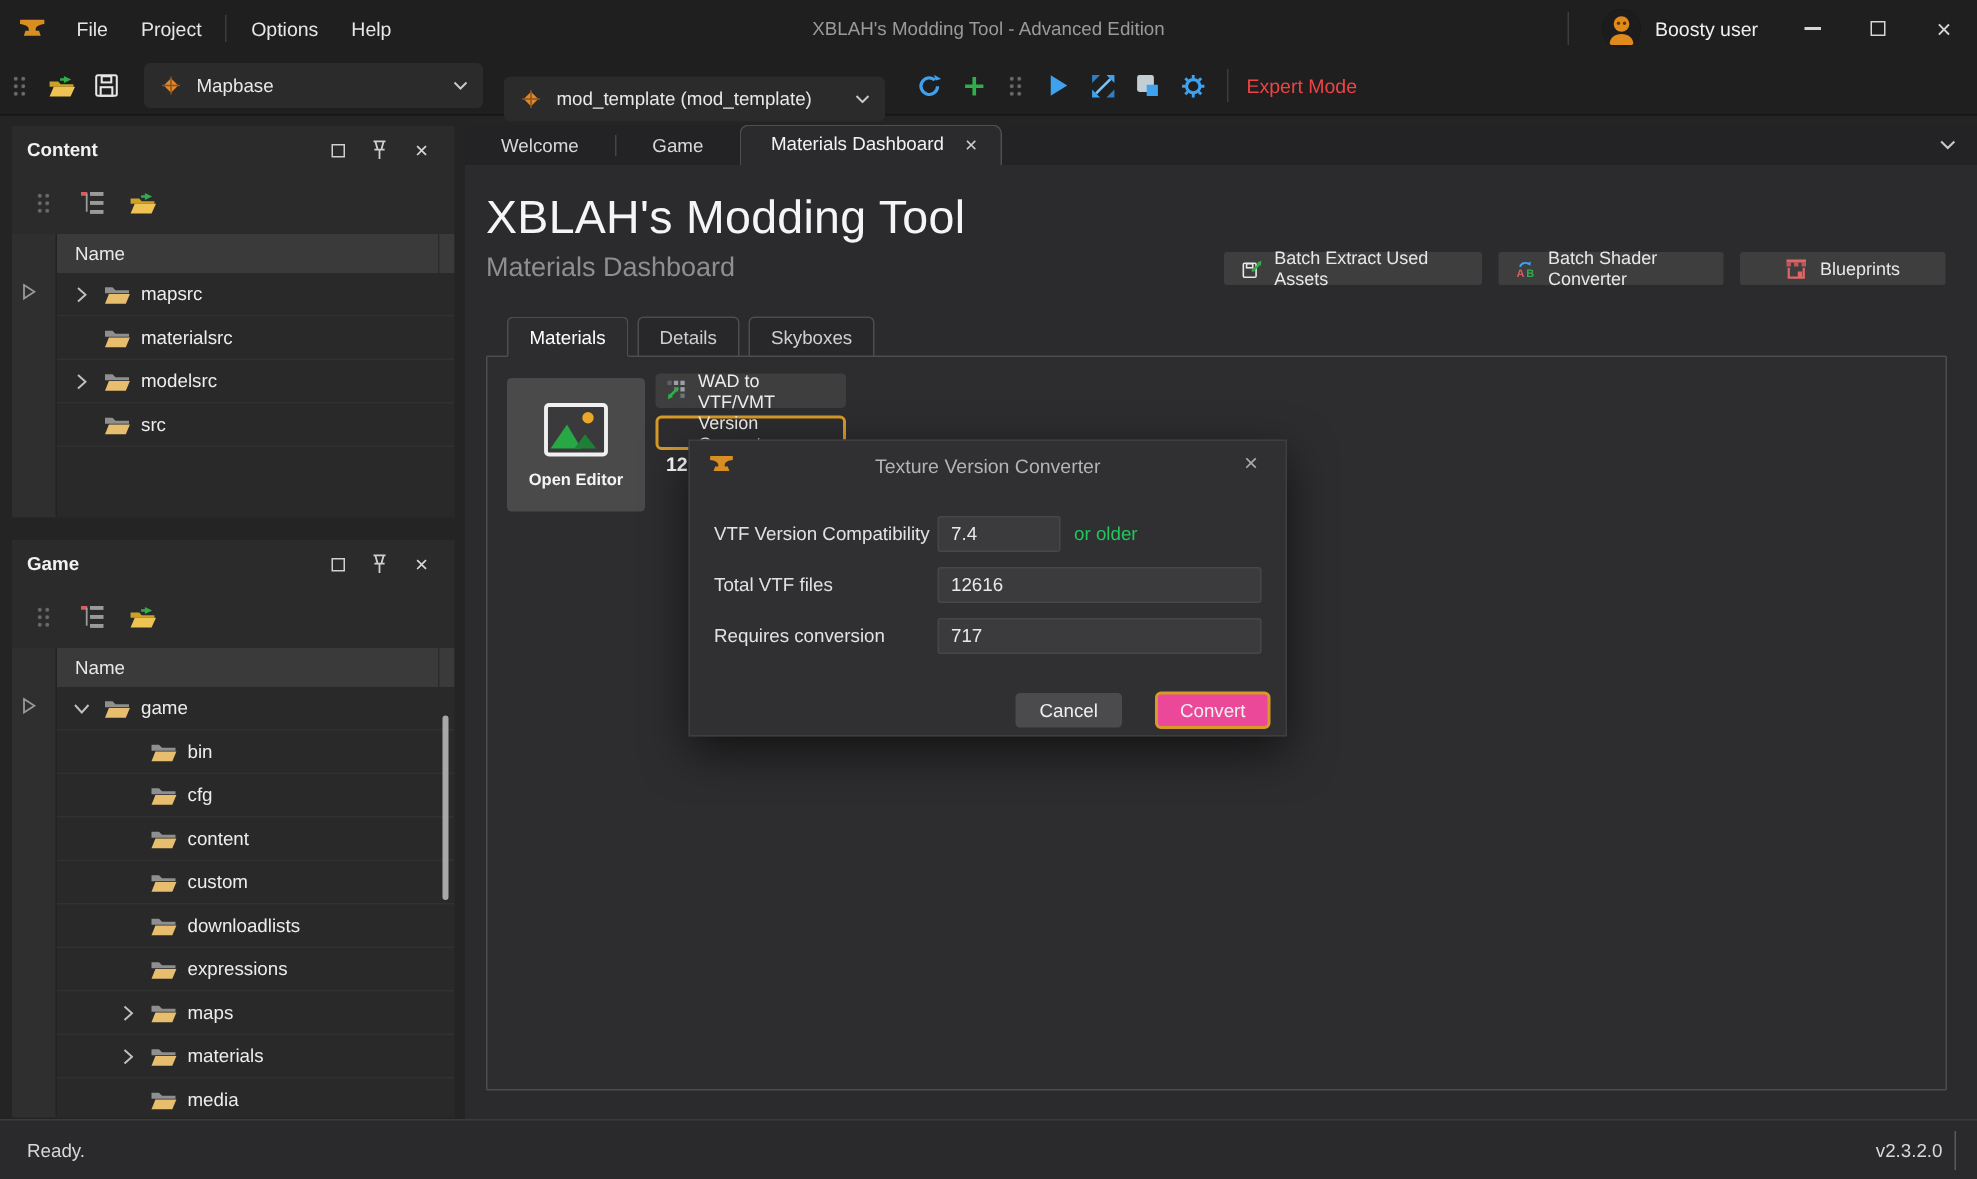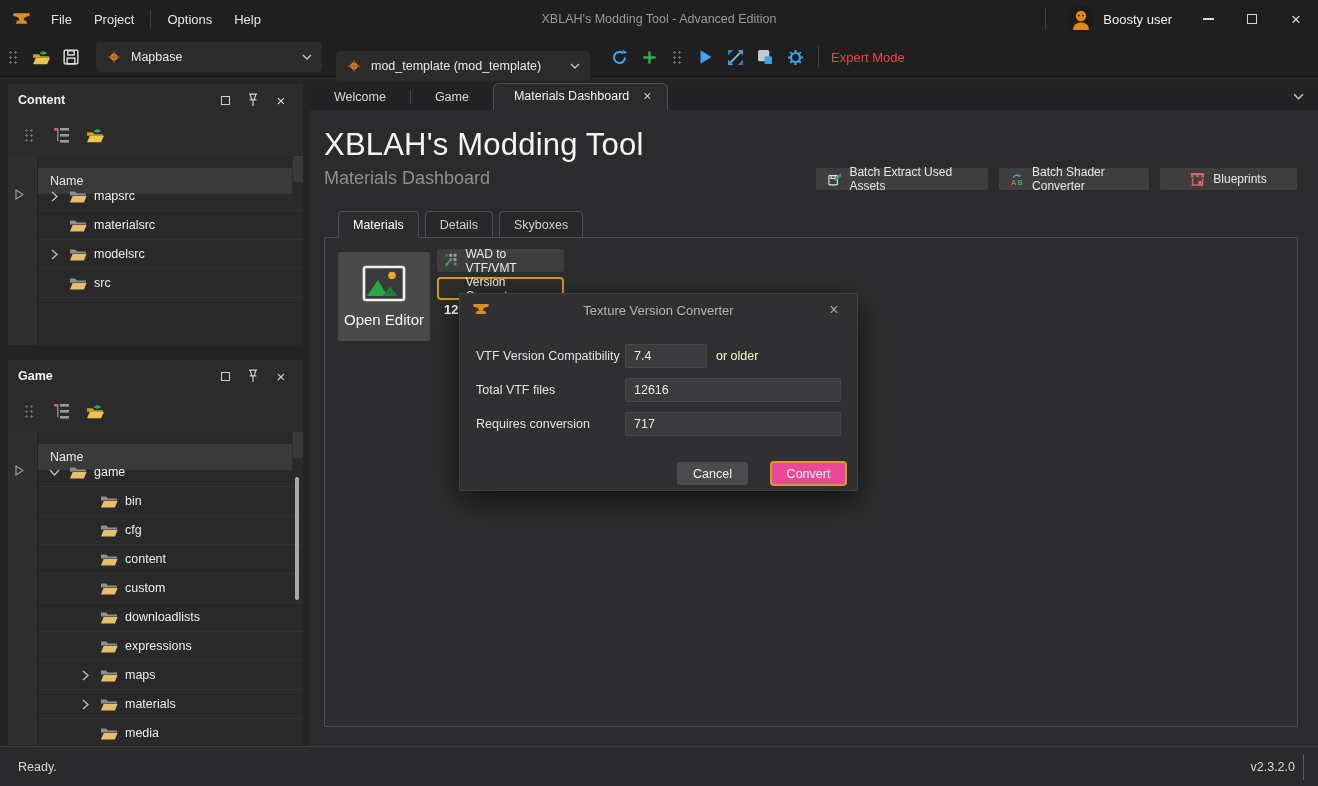--- a/index.html
+++ b/index.html
@@ -39,21 +39,21 @@
   .panel-content { top:84px; height:261px; }
   .panel-game { top:360px; height:385px; }
   .panel-head { height:30px; display:flex; align-items:center; padding:2px 8px 0 10px; }
   .panel-title { font-weight:bold; font-size:12.5px; color:#f2f2f2; flex:1; }
   .panel-btn { width:28px; height:22px; display:flex; align-items:center; justify-content:center; color:#d0d0d0; }
   .panel-max { width:9px; height:9px; border:1.3px solid #d0d0d0; display:inline-block; }
   .panel-tools { height:42px; display:flex; align-items:center; padding-left:8px; gap:4px; }
   .ptable { flex:1; position:relative; background:#29292a; }
   .pt-gutter { position:absolute; left:0; top:0; bottom:0; width:30px; background:#2f2f30; border-right:1px solid #232324; }
   .pt-head { position:absolute; left:0; top:0; height:26px; right:0; }
-  .pt-head .hname { position:absolute; left:30px; right:10px; top:12px; height:26px; background:#3a3a3b; border-right:1px solid #2b2b2c; display:flex; align-items:center; padding-left:12px; color:#e8e8e8; }
+  .pt-head .hname { position:absolute; left:30px; right:10px; top:0; height:26px; background:#3a3a3b; border-right:1px solid #2b2b2c; display:flex; align-items:center; padding-left:12px; color:#e8e8e8; }
   .pt-head .hfill { position:absolute; right:0; width:10px; top:0; height:26px; background:#3a3a3b; }
   .pt-rows { position:absolute; left:30px; right:0; top:26px; bottom:0; overflow:hidden; }
   .trow { height:29px; display:flex; align-items:center; border-bottom:1px solid #313132; padding-left:8px; gap:7px; }
   .chev { width:16px; height:16px; display:flex; align-items:center; justify-content:center; flex:none; }
   .chev.hiddenc svg { visibility:hidden; }
   .chev.down svg { transform:rotate(90deg); }
   .indent1 { width:24px; flex:none; }
   .tlabel { color:#ededed; font-size:12.5px; }
   .row-cursor { position:absolute; left:7px; top:33px; }
   .gscroll { position:absolute; right:3px; top:45px; width:5px; height:223px; }
@@ -72,37 +72,37 @@
   .page-subtitle { position:absolute; left:14px; top:58px; font-size:18px; font-weight:300; color:#8f8f8f; }
   .actions { position:absolute; right:21px; top:58px; display:flex; gap:11px; }
   .action-btn { height:22px; background:#3e3e3f; border-radius:2px; display:flex; align-items:center; justify-content:center; gap:8px; font-size:12px; color:#e8e8e8; padding:0 12px; }
   .action-btn.b1 { width:172px; } .action-btn.b2 { width:150px; } .action-btn.b3 { width:137px; }
 
   .inner-tabs { position:absolute; left:28px; top:101px; display:flex; gap:6px; z-index:2; }
   .itab { height:27px; padding:0 14px; display:flex; align-items:center; font-size:12.5px; color:#cfcfcf; background:#28282a; border:1px solid #4d4d50; border-radius:4px 4px 0 0; }
   .itab.active { background:#2d2d2f; color:#ffffff; border-bottom-color:#2d2d2f; }
   .groupbox { position:absolute; left:14px; top:127px; width:974px; height:490px; border:1px solid #4d4d50; border-radius:1px; background:#2d2d2f; }
   .tile { position:absolute; left:13px; top:14px; width:92px; height:89px; background:#4a4a4b; border-radius:3px; display:flex; flex-direction:column; align-items:center; justify-content:center; gap:9px; }
-  .tile-label { color:#f5f5f5; font-size:15px; }
+  .tile-label { color:#f5f5f5; font-size:11px;font-weight:bold; }
   .wad-btn { position:absolute; left:112px; top:11px; width:127px; height:23px; background:#3e3e3f; border-radius:3px; display:flex; align-items:center; gap:7px; padding:0 7px; font-size:12px; color:#ececec; }
   .ver-btn { position:absolute; left:112px; top:39px; width:127px; height:23px; background:#2d2d2f; border:2px solid #d79a28; border-radius:4px; display:flex; align-items:center; gap:7px; padding:0 5px; font-size:12px; color:#ececec; }
   .ver-count { font-weight:bold; font-size:13px; color:#ffffff;margin-top:41px; }
 
   
   .dialog { position:absolute; left:459px; top:293px; width:399px; height:198px; background:#303032; border:1px solid #3e3e40; box-shadow:0 10px 30px rgba(0,0,0,.6); z-index:50; }
   .dlg-head { position:relative; height:33px; display:flex; align-items:center; }
   .dlg-logo { position:absolute; left:12px; top:9px; }
   .dlg-title { width:100%; text-align:center; color:#b4b4b4; font-size:13px; }
   .dlg-close { position:absolute; right:10px; top:4px; width:26px; height:24px; display:flex; align-items:center; justify-content:center; color:#a8a8a8; font-size:16px; }
   .dlg-row { position:absolute; left:0; width:100%; height:24px; display:flex; align-items:center; }
   .dlg-row.r1 { top:50px; } .dlg-row.r2 { top:84px; } .dlg-row.r3 { top:118px; }
   .dlg-label { position:absolute; left:16px; color:#e2e2e2; font-size:12.5px; }
   .dlg-input { position:absolute; left:165px; height:24px; background:#3b3b3d; border:1px solid #47474a; border-radius:2px; color:#e8e8e8; font-size:12.5px; padding:0 8px; font-family:"Liberation Sans","DejaVu Sans",sans-serif; outline:none; }
   .dlg-input.small { width:82px; } .dlg-input.wide { width:216px; }
-  .dlg-suffix { position:absolute; left:256px; color:#fef9c3; font-size:12.5px; }
+  .dlg-suffix { position:absolute; left:256px; color:#22c55e; font-size:12.5px; }
   .dlg-footer { position:absolute; right:10px; top:167px; display:flex; gap:22px; align-items:center; }
   .dlg-btn-cancel { width:71px; height:23px; background:#4b4b4d; border-radius:3px; display:flex; align-items:center; justify-content:center; color:#f0f0f0; font-size:12.5px; }
   .dlg-btn-convert { width:77px; height:25px; background:#ec4899; border:2px solid #d79a28; border-radius:4px; display:flex; align-items:center; justify-content:center; color:#f0f0f0; font-size:12.5px; }
 
   
   .statusbar { position:absolute; left:0; top:746px; width:1318px; height:40px; background:#2a2a2c; border-top:1px solid #3b3b3d; display:flex; align-items:center; padding:0 14px 0 18px; }
   .status-text { flex:1; color:#d8d8d8; }
   .version-text { color:#d8d8d8; margin-right:8px; }
   .size-grip { width:1px; height:26px; background:#5a5a5c; }
 

